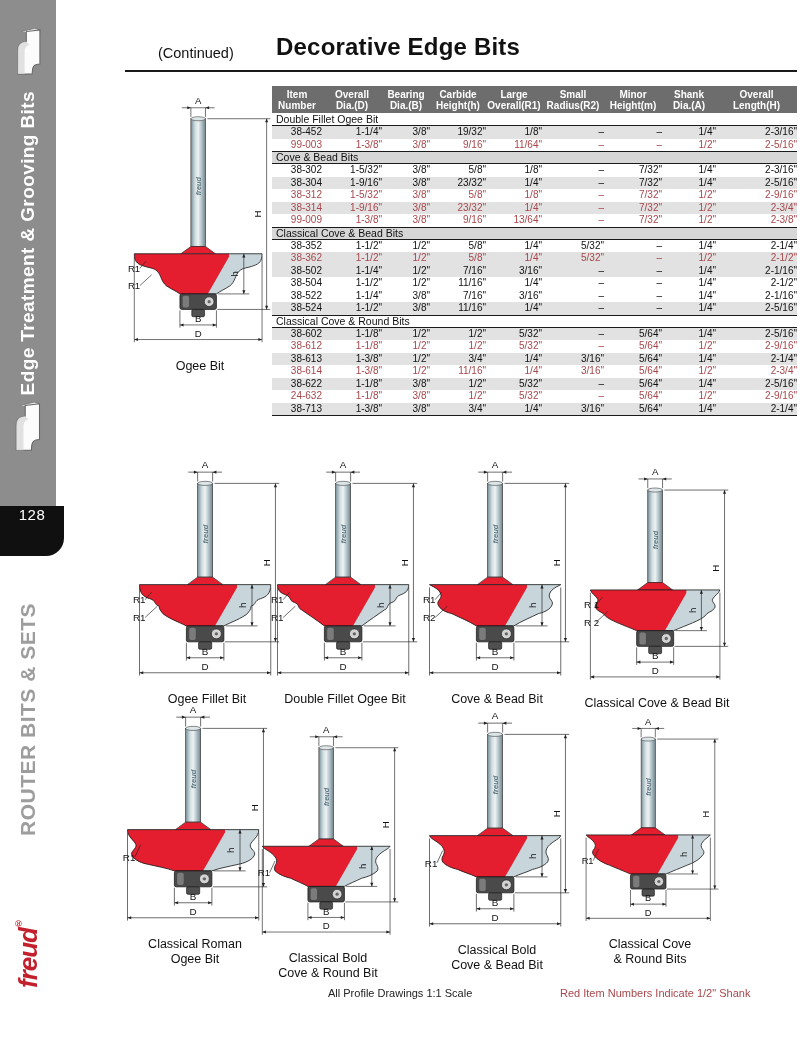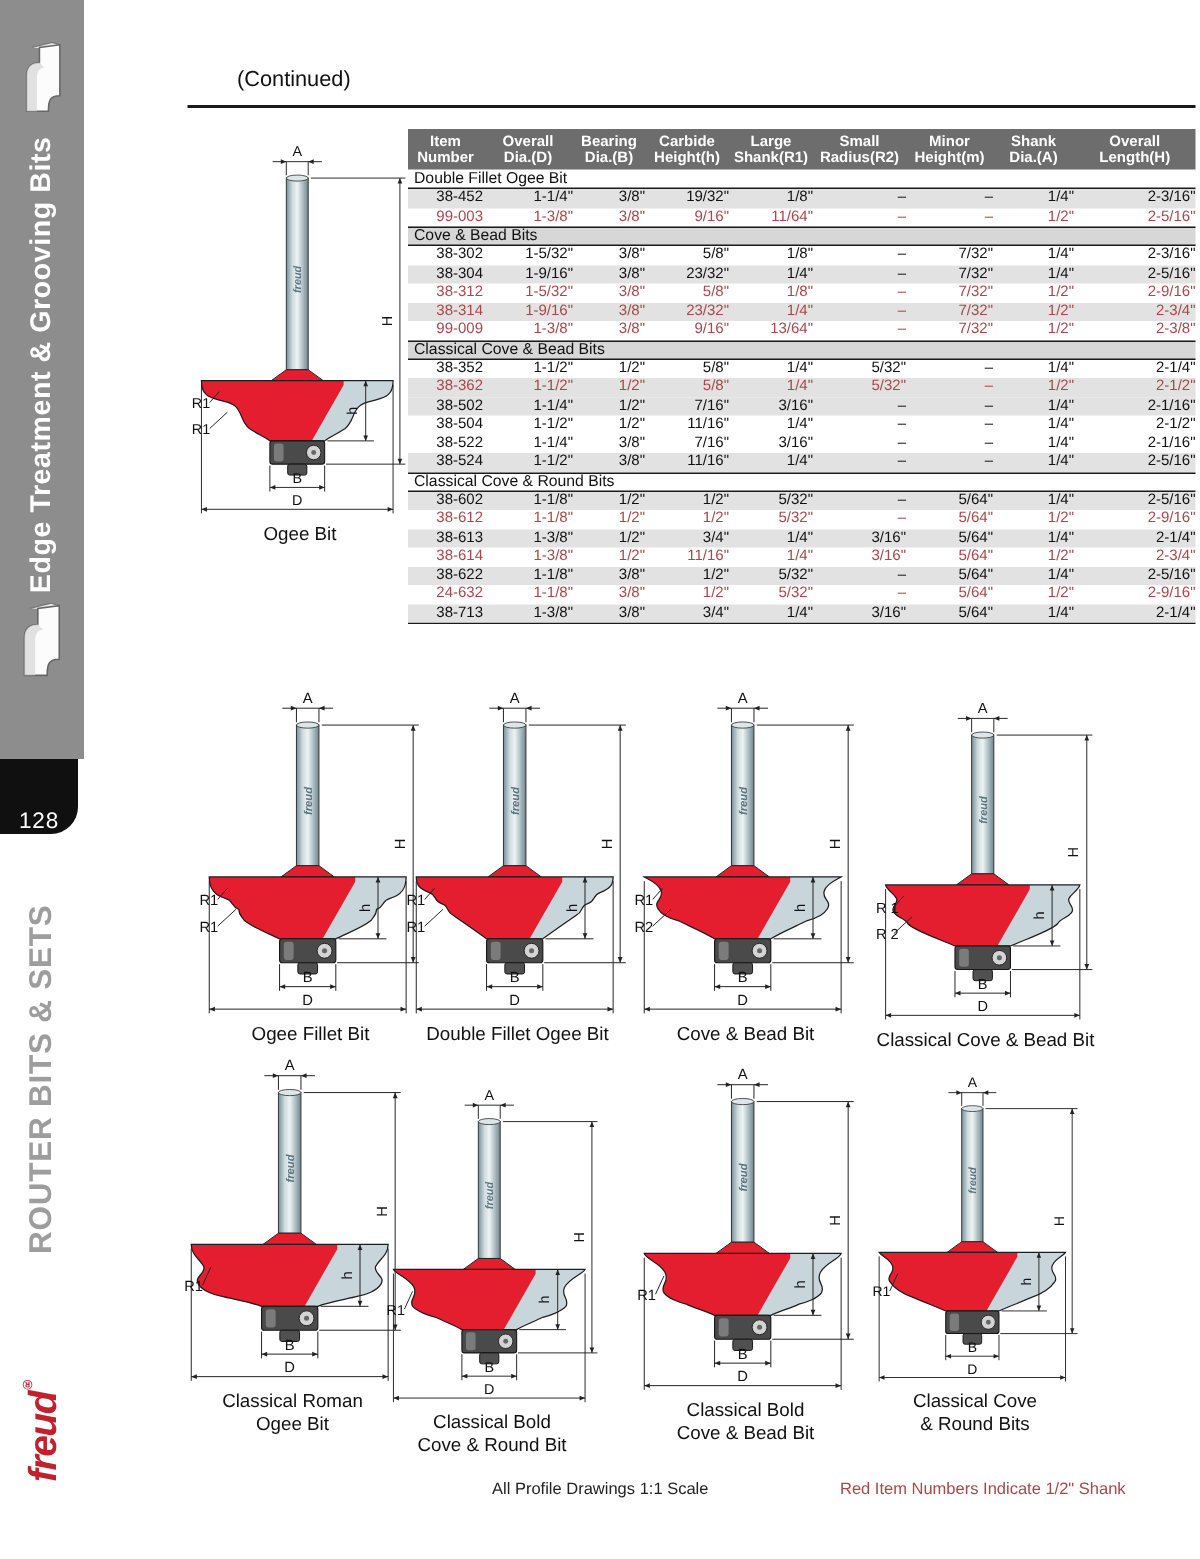--- a/index.html
+++ b/index.html
@@ -5,21 +5,21 @@
   html,body{margin:0;padding:0;background:#fff}
   body{width:800px;height:1039px;position:relative;font-family:"Liberation Sans",sans-serif;overflow:hidden;color:#111}
   .page{position:absolute;inset:0}
   
   .side-gray{position:absolute;left:0;top:0;width:56px;height:506px;background:#8d8d8d}
   .vwrap{position:absolute;display:flex;align-items:center;justify-content:center}
   .vtext{writing-mode:vertical-rl;transform:rotate(180deg);white-space:nowrap}
   .side-title-wrap{left:0;top:84px;width:56px;height:318px}
   .side-title-wrap .vtext{color:#fff;font-weight:bold;font-size:19px;letter-spacing:.4px}
   .mold-icon{position:absolute}
-  .page-tab{position:absolute;left:0;top:506px;width:52px;height:50px;background:#101010;border-radius:0 0 18px 0;color:#fff;font-size:15px;display:flex;align-items:flex-end;justify-content:center;letter-spacing:.5px}
+  .page-tab{position:absolute;left:0;top:506px;width:64px;height:50px;background:#101010;border-radius:0 0 18px 0;color:#fff;font-size:15px;display:flex;align-items:flex-start;justify-content:center;letter-spacing:.5px}
   .side-cat-wrap{left:0;top:600px;width:56px;height:240px}
   .side-cat-wrap .vtext{color:#9d9d9d;font-weight:bold;font-size:21px;letter-spacing:.5px}
   .side-brand-wrap{left:0;top:912px;width:56px;height:82px}
   .side-brand-wrap .vtext{color:#c2202c;font-weight:bold;font-style:italic;font-size:26px;letter-spacing:-1px}
   .side-brand-wrap sup{font-size:9px;font-style:normal}
   
   .hdr-cont{position:absolute;left:158px;top:45px;font-size:14.5px;font-weight:normal}
   .hdr-title{position:absolute;left:276px;top:33px;margin:0;font-size:24px;font-weight:bold;letter-spacing:.2px}
   .hdr-rule{position:absolute;left:125px;top:70px;width:672px;height:2px;background:#1a1a1a}
   
@@ -27,21 +27,21 @@
   .spec-head{display:grid;grid-template-columns:50px 60px 48px 56px 56px 62px 58px 54px 81px;background:#6d6d6d;color:#fff;font-weight:bold;text-align:center;padding:3px 0 2px}
   .hcell div{line-height:11px}
   .sec-row{font-size:10.5px;line-height:11px;height:11px;padding-left:4px;border-top:1.5px solid #1a1a1a;border-bottom:1.5px solid #1a1a1a}
   .sec-row.first{border-top:none;margin-top:1px}
   .row{display:grid;grid-template-columns:50px 60px 48px 56px 56px 62px 58px 54px 81px;text-align:right;line-height:12.5px;height:12.5px}
   .shade{background:#e2e2e2}
   .sec-row.shade{background:#d7d7d7}
   .row.red{color:#a8474b}
   
   .bit{position:absolute;display:flex;flex-direction:column;align-items:center}
-  .bit .cap{font-size:12.5px;line-height:15px;color:#111;text-align:center;margin-top:2px}
+  .bit .cap{font-size:12.5px;line-height:15px;color:#111;text-align:center;margin-top:12px}
   
   .foot-left{position:absolute;left:328px;top:987px;font-size:11px;color:#222}
   .foot-right{position:absolute;left:560px;top:987px;font-size:11px;color:#a8474b}
 </style>
 </head>
 <body>
 
 <div class="page">
 
   <div class="side-gray">
@@ -63,20 +63,21 @@
     <span>128</span>
   </div>
   <div class="vwrap side-cat-wrap">
     <span class="vtext">ROUTER BITS &amp; SETS</span>
   </div>
   <div class="vwrap side-brand-wrap">
     <span class="vtext"><span>freud</span><sup>®</sup></span>
   </div>
 
   <div class="hdr-cont">(Continued)</div>
+  <h1 class="hdr-title">Decorative Edge Bits</h1>
   <div class="hdr-rule"></div>
 
   <div class="spec" id="spec-table">
       <div class="spec-head">
         <div class="hcell">
           <div>Item</div>
           <div>Number</div>
         </div>
         <div class="hcell">
           <div>Overall</div>
@@ -85,21 +86,21 @@
         <div class="hcell">
           <div>Bearing</div>
           <div>Dia.(B)</div>
         </div>
         <div class="hcell">
           <div>Carbide</div>
           <div>Height(h)</div>
         </div>
         <div class="hcell">
           <div>Large</div>
-          <div>Shank(R1)</div>
+          <div>Overall(R1)</div>
         </div>
         <div class="hcell">
           <div>Small</div>
           <div>Radius(R2)</div>
         </div>
         <div class="hcell">
           <div>Minor</div>
           <div>Height(m)</div>
         </div>
         <div class="hcell">

